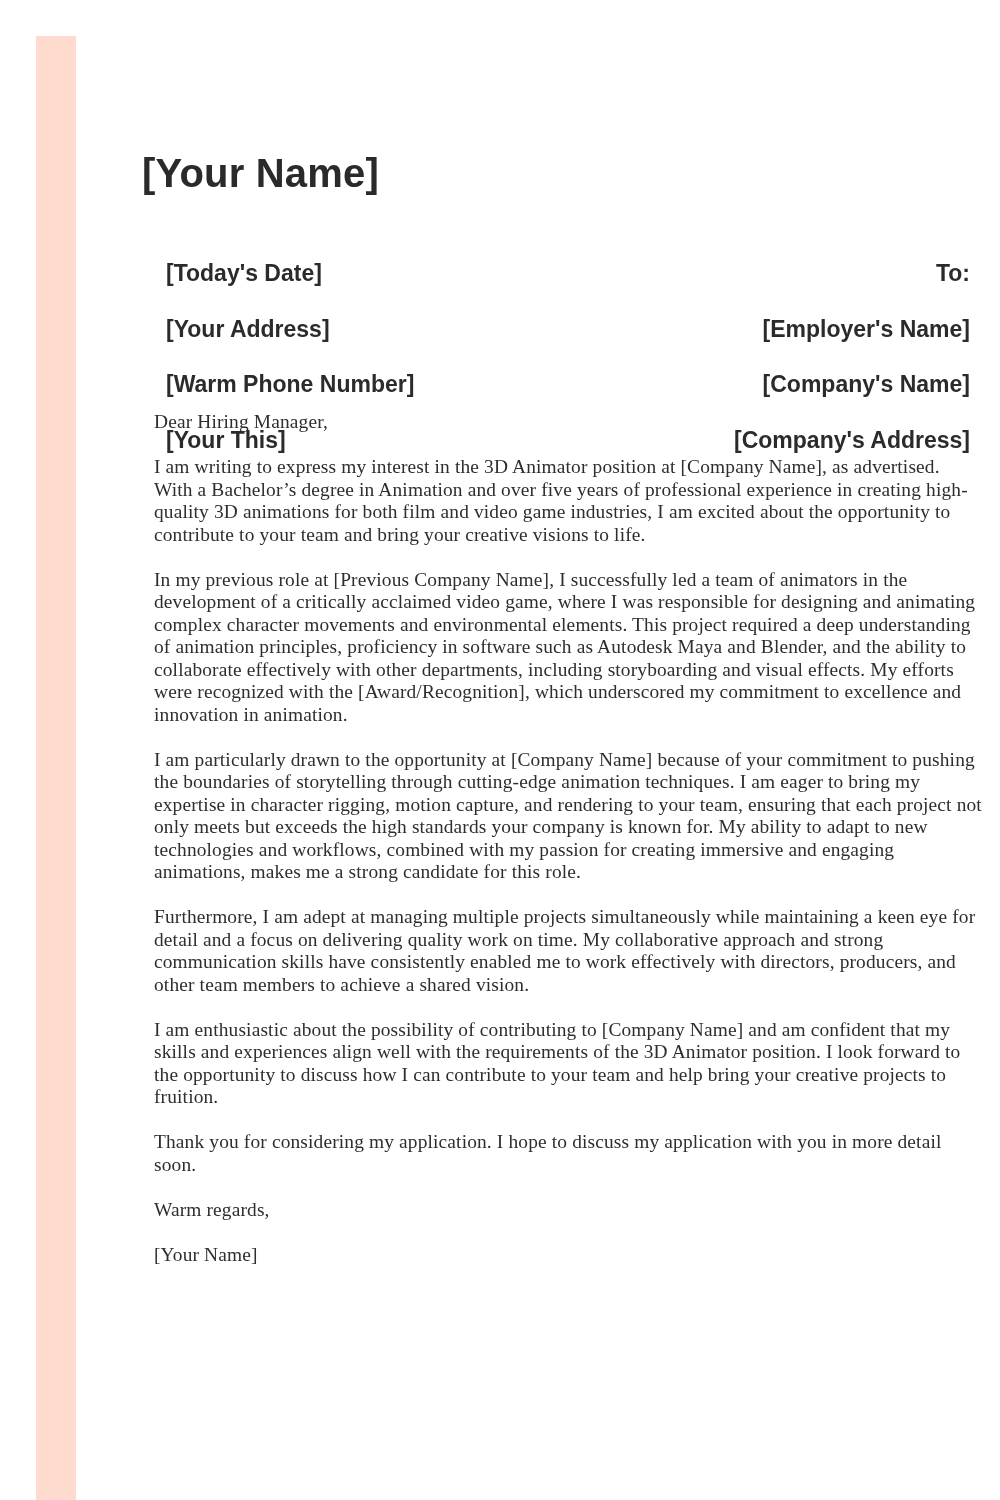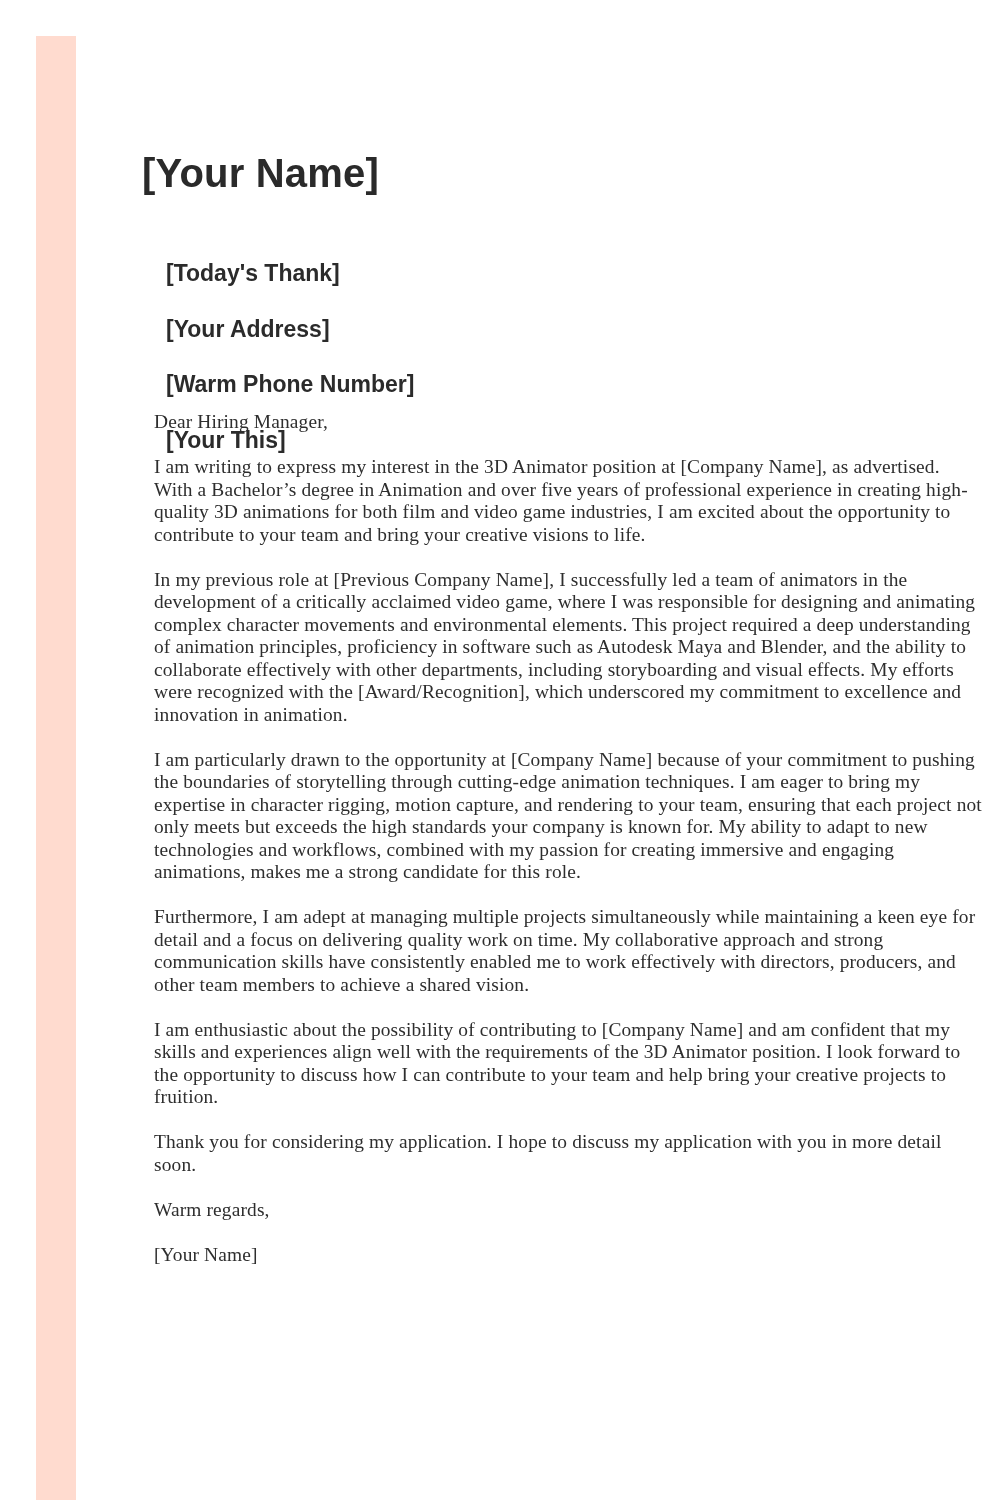--- a/index.html
+++ b/index.html
@@ -18,24 +18,30 @@
 </head>
 <body>
 
 <div class="stripe"></div>
 
 <div class="page">
   <h1 class="name-title">[Your Name]</h1>
 
   <div class="contact">
     <div class="col left">
-      <span class="line">[Today's Thank]</span>
+      <span class="line">[Today's Date]</span>
       <span class="line">[Your Address]</span>
       <span class="line">[Warm Phone Number]</span>
       <span class="line">[Your This]</span>
+    </div>
+    <div class="col right">
+      <span class="line">To:</span>
+      <span class="line">[Employer's Name]</span>
+      <span class="line">[Company's Name]</span>
+      <span class="line">[Company's Address]</span>
     </div>
   </div>
 
   <div class="body">
     <p>Dear Hiring Manager,</p>
     <p>I am writing to express my interest in the 3D Animator position at [Company Name], as advertised. With a Bachelor’s degree in Animation and over five years of professional experience in creating high-quality 3D animations for both film and video game industries, I am excited about the opportunity to contribute to your team and bring your creative visions to life.</p>
     <p>In my previous role at [Previous Company Name], I successfully led a team of animators in the development of a critically acclaimed video game, where I was responsible for designing and animating complex character movements and environmental elements. This project required a deep understanding of animation principles, proficiency in software such as Autodesk Maya and Blender, and the ability to collaborate effectively with other departments, including storyboarding and visual effects. My efforts were recognized with the [Award/Recognition], which underscored my commitment to excellence and innovation in animation.</p>
     <p>I am particularly drawn to the opportunity at [Company Name] because of your commitment to pushing the boundaries of storytelling through cutting-edge animation techniques. I am eager to bring my expertise in character rigging, motion capture, and rendering to your team, ensuring that each project not only meets but exceeds the high standards your company is known for. My ability to adapt to new technologies and workflows, combined with my passion for creating immersive and engaging animations, makes me a strong candidate for this role.</p>
     <p>Furthermore, I am adept at managing multiple projects simultaneously while maintaining a keen eye for detail and a focus on delivering quality work on time. My collaborative approach and strong communication skills have consistently enabled me to work effectively with directors, producers, and other team members to achieve a shared vision.</p>
     <p>I am enthusiastic about the possibility of contributing to [Company Name] and am confident that my skills and experiences align well with the requirements of the 3D Animator position. I look forward to the opportunity to discuss how I can contribute to your team and help bring your creative projects to fruition.</p>

